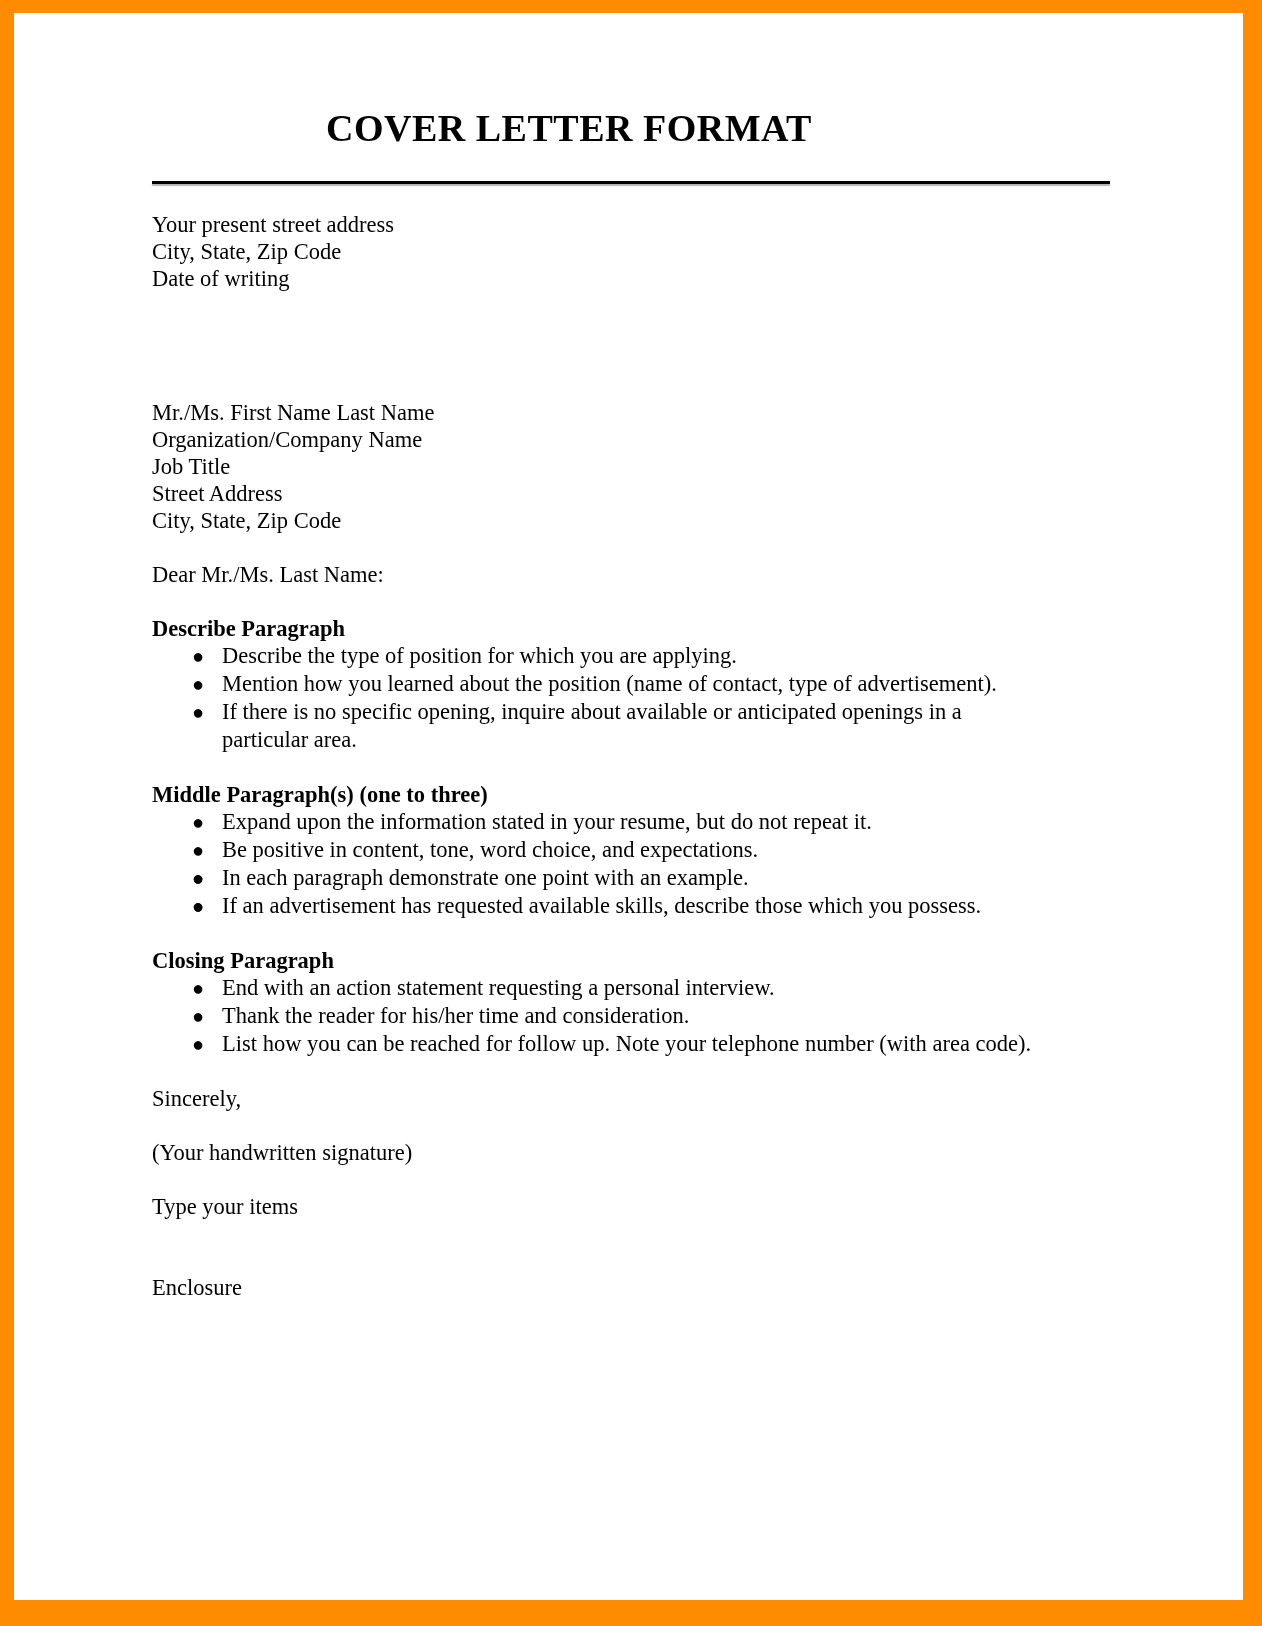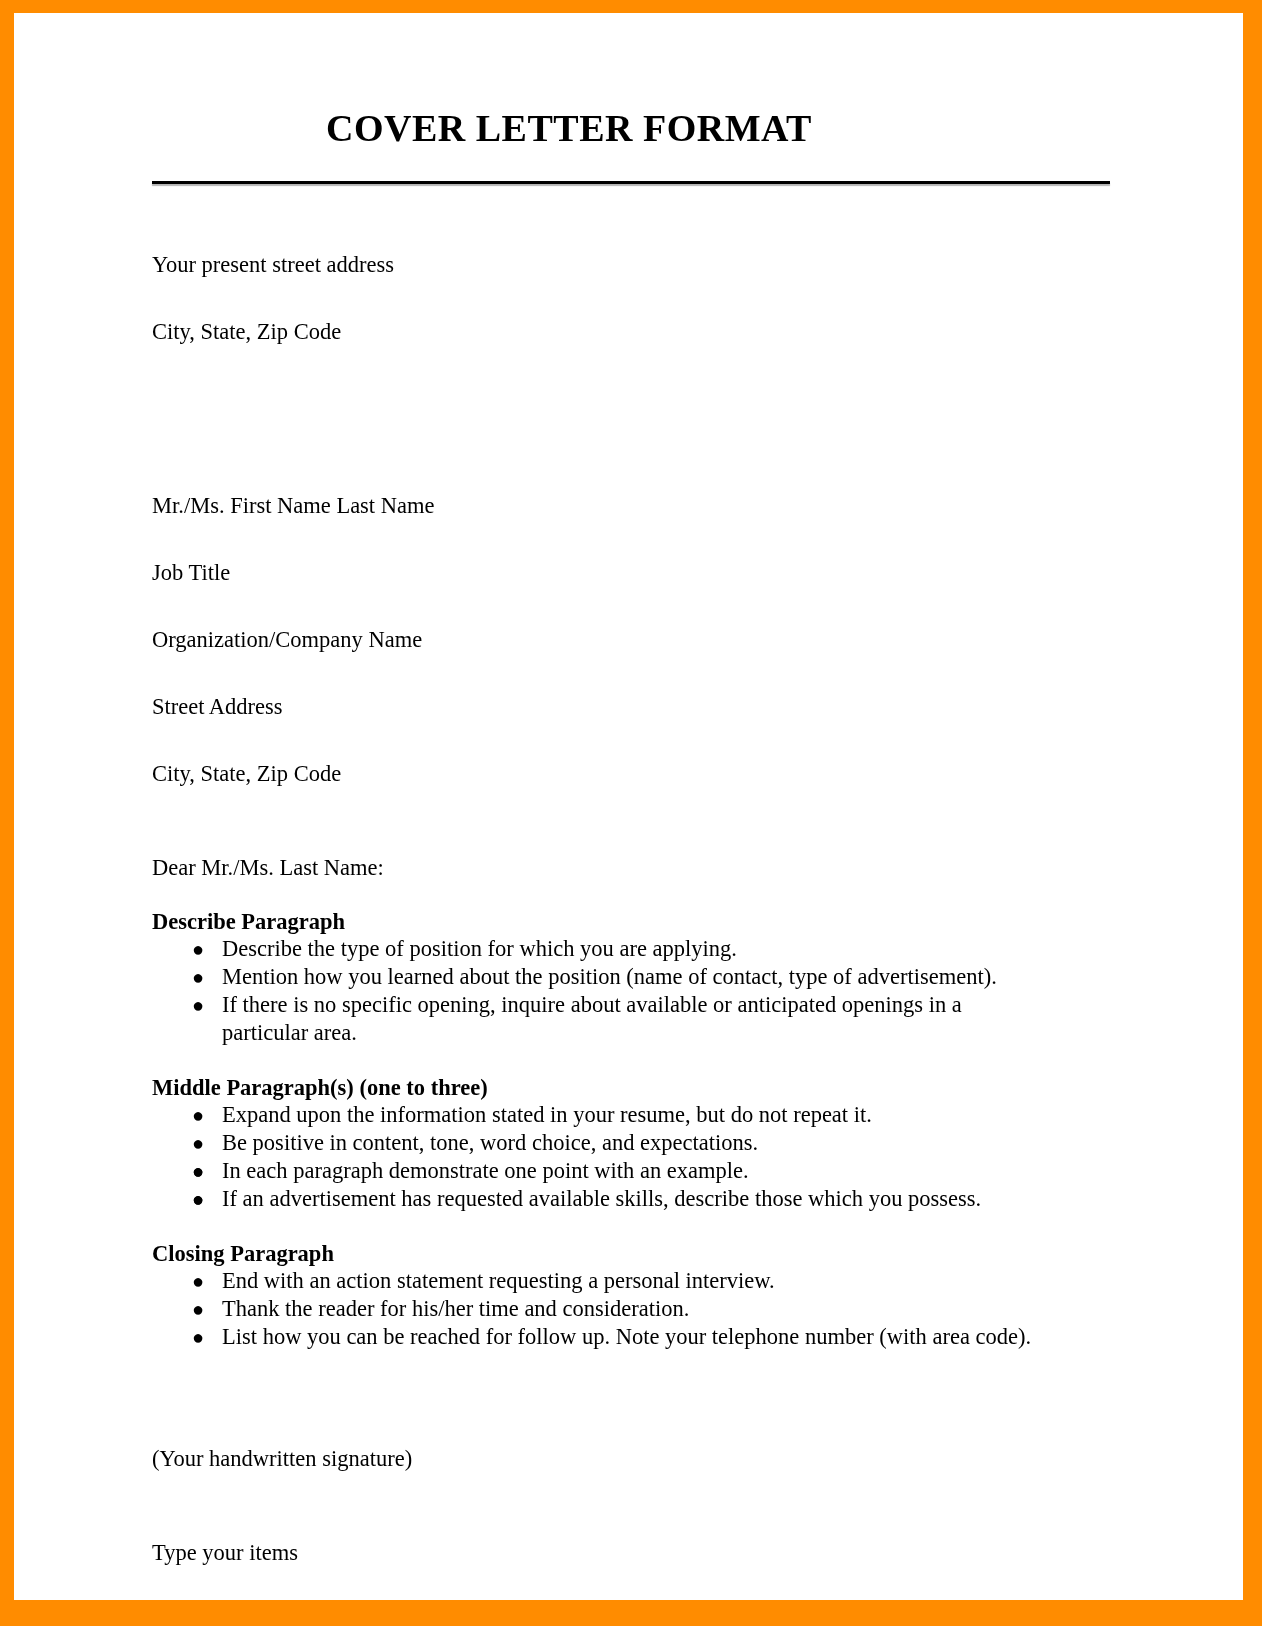--- a/index.html
+++ b/index.html
@@ -65,21 +65,21 @@
   #letter-body {
     position: absolute;
     left: 138px;
     top: 198px;
     width: 900px;
     font-size: 22.5px;
     line-height: 27px;
   }
 
   .block { margin: 0; }
-  .line  { white-space: pre-wrap; margin-top: 40px; }
+  .line  { white-space: pre-wrap; }
 
   .gap-sender-to-recipient { height: 107px; }
   .gap-recipient-to-salutation { height: 27px; }
   .gap-salutation-to-section { height: 27px; }
   .gap-section { height: 27px; }
   .gap-closing { height: 27px; }
   .gap-name-to-enclosure { height: 54px; }
 
   .section-heading {
     font-weight: bold;
@@ -119,28 +119,29 @@
 
     <div id="doc-title">COVER LETTER FORMAT</div>
 
     <div id="title-rule"></div>
 
     <div id="letter-body">
 
       <div class="block">
         <div class="line">Your present street address</div>
         <div class="line">City, State, Zip Code</div>
+        <div class="line">Date of writing</div>
       </div>
 
       <div class="gap-sender-to-recipient"></div>
 
       <div class="block">
         <div class="line">Mr./Ms. First Name Last Name</div>
+        <div class="line">Organization/Company Name</div>
         <div class="line">Job Title</div>
-        <div class="line">Organization/Company Name</div>
         <div class="line">Street Address</div>
         <div class="line">City, State, Zip Code</div>
       </div>
 
       <div class="gap-recipient-to-salutation"></div>
 
       <div class="line">Dear Mr./Ms. Last Name:</div>
 
       <div class="gap-salutation-to-section"></div>
 
@@ -167,20 +168,21 @@
 
       <div class="section-heading">Closing Paragraph</div>
       <ul class="bullets">
         <li><span class="dot">●</span><span>End with an action statement requesting a personal interview.</span></li>
         <li><span class="dot">●</span><span>Thank the reader for his/her time and consideration.</span></li>
         <li><span class="dot">●</span><span>List how you can be reached for follow up.  Note your telephone number (with area code).</span></li>
       </ul>
 
       <div class="gap-closing"></div>
 
+      <div class="line">Sincerely,</div>
 
       <div class="gap-closing"></div>
 
       <div class="line">(Your handwritten signature)</div>
 
       <div class="gap-closing"></div>
 
       <div class="line">Type your items</div>
 
       <div class="gap-name-to-enclosure"></div>

